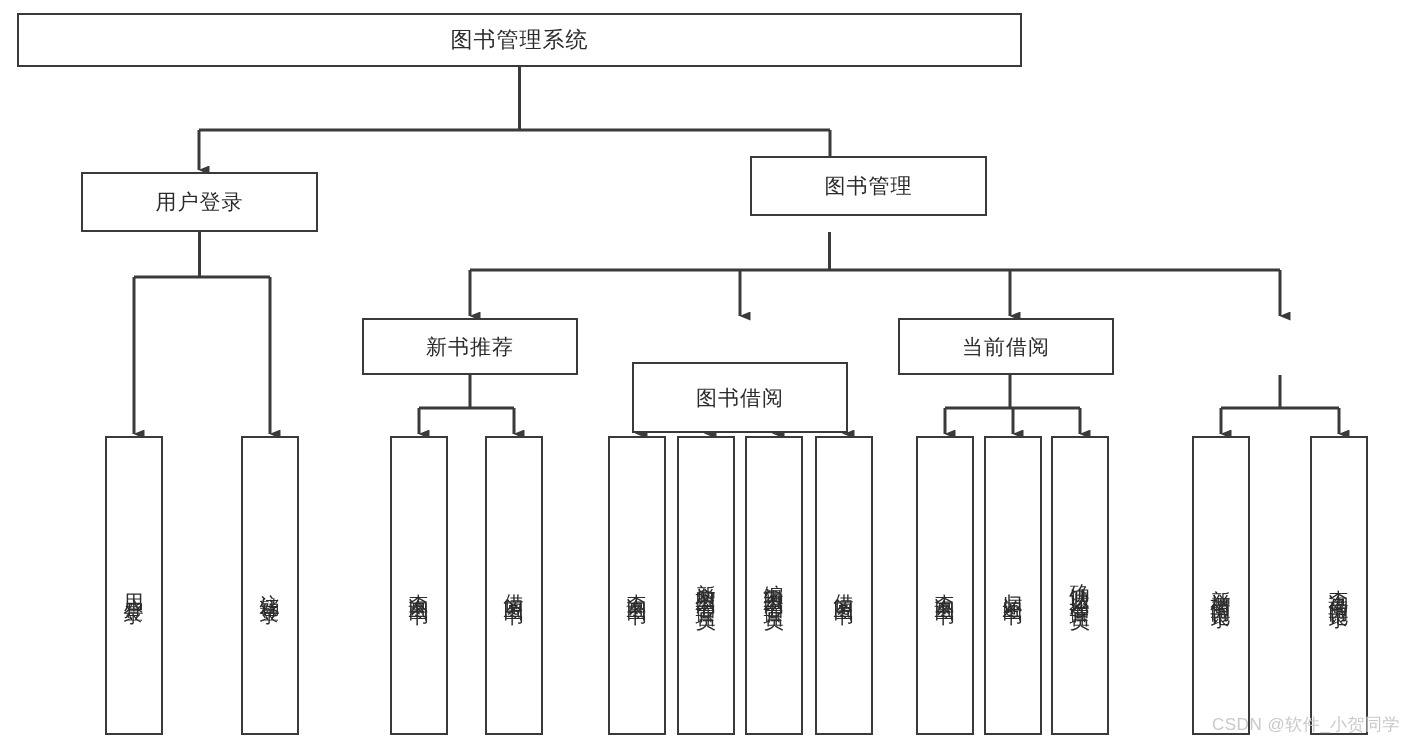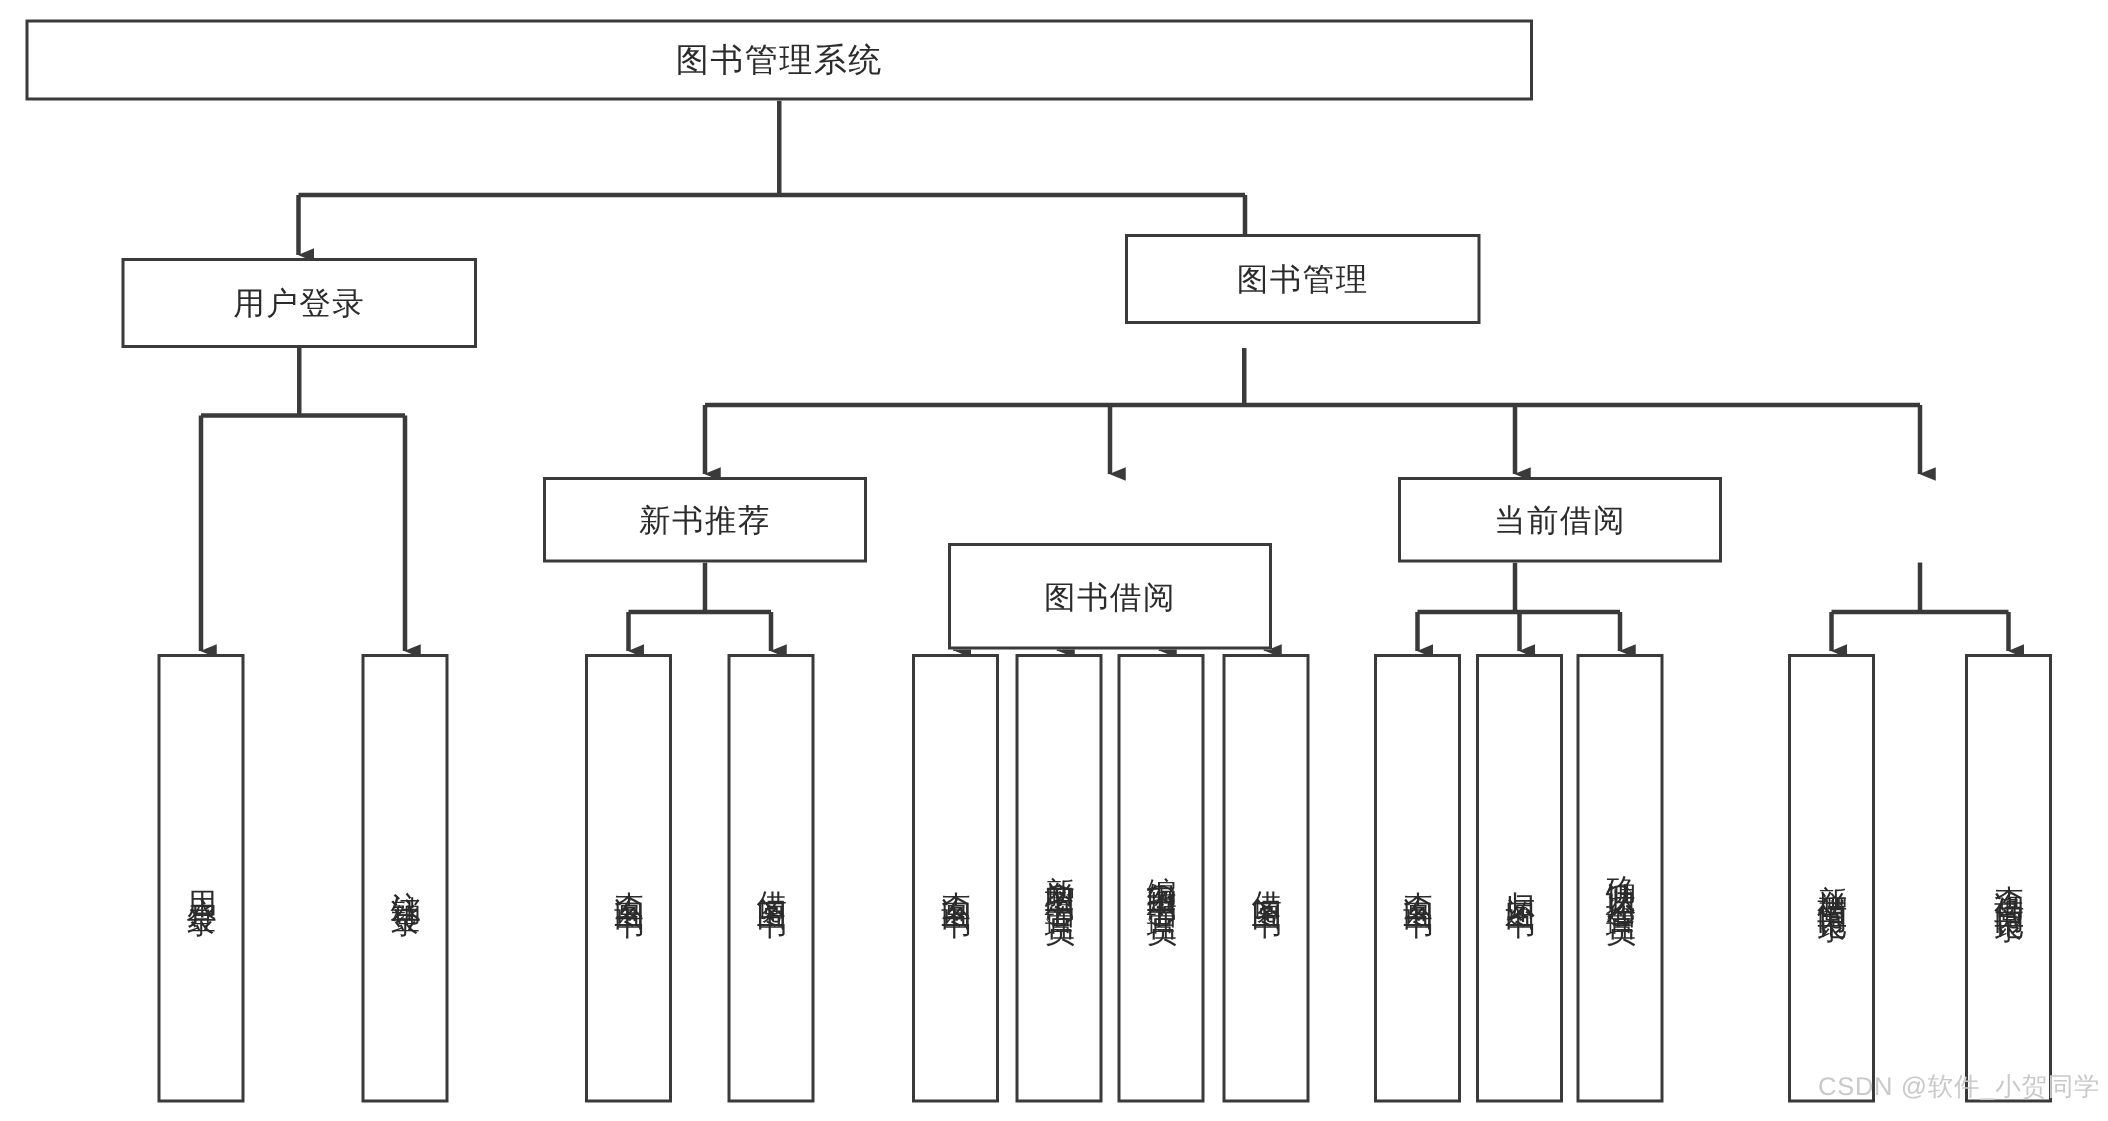--- a/index.html
+++ b/index.html
@@ -132,21 +132,21 @@
   <div class="node-box horizontal" style="left:711px;top:156px;width:237px;height:60px;margin-left:39px;">
     <span>图书管理</span>
   </div>
 
   <div class="node-box horizontal" style="left:362px;top:318px;width:216px;height:57px;">
     <span>新书推荐</span>
   </div>
   <div class="node-box horizontal" style="left:632px;top:318px;width:216px;height:71px;margin-top:44px;">
     <span>图书借阅</span>
   </div>
-  <div class="node-box horizontal" style="left:932px;top:318px;width:216px;height:57px;text-align:right;">
+  <div class="node-box horizontal" style="left:898px;top:318px;width:216px;height:57px;text-align:right;">
     <span>当前借阅</span>
   </div>
 
   <div class="node-box vertical" style="left:105px;top:436px;width:58px;height:299px;">
     <span class="vtext">用户登录</span>
   </div>
   <div class="node-box vertical" style="left:241px;top:436px;width:58px;height:299px;">
     <span class="vtext">注销登录</span>
   </div>
   <div class="node-box vertical" style="left:390px;top:436px;width:58px;height:299px;">

